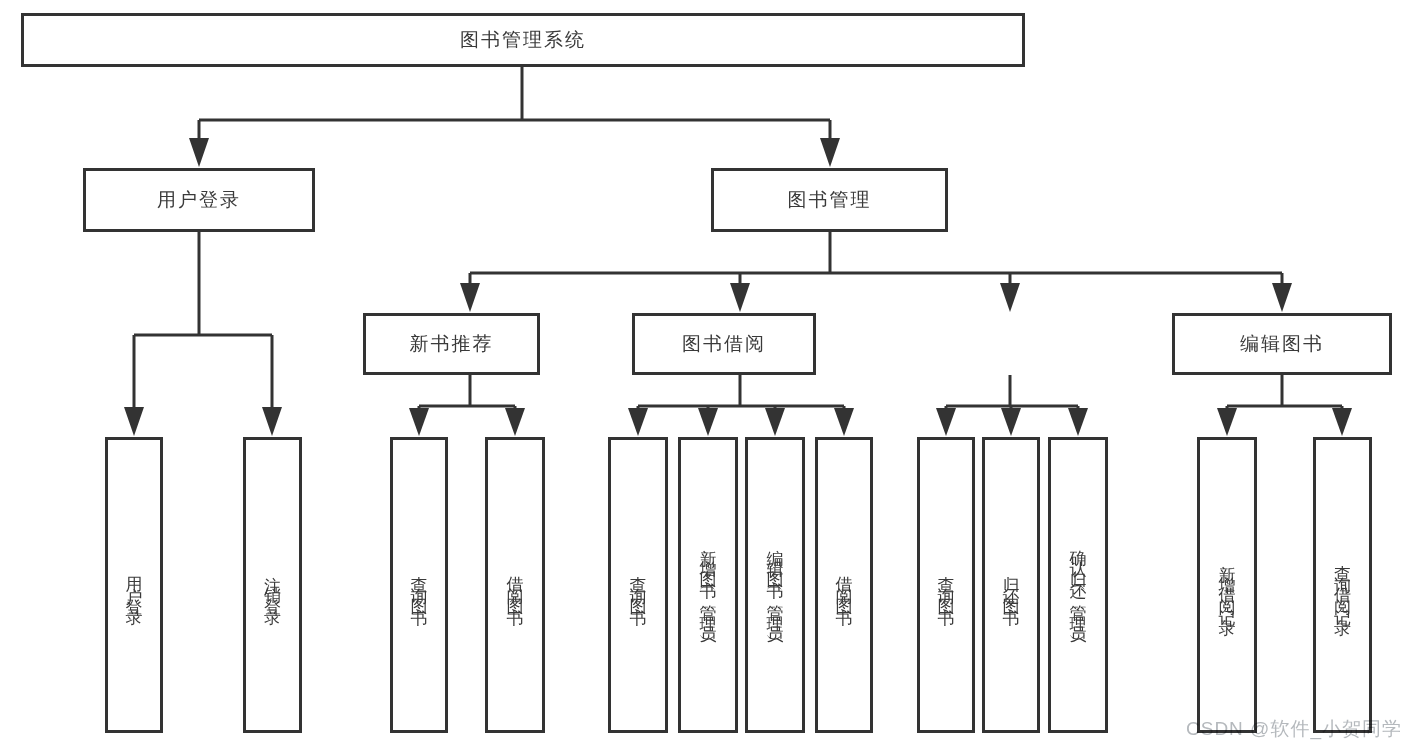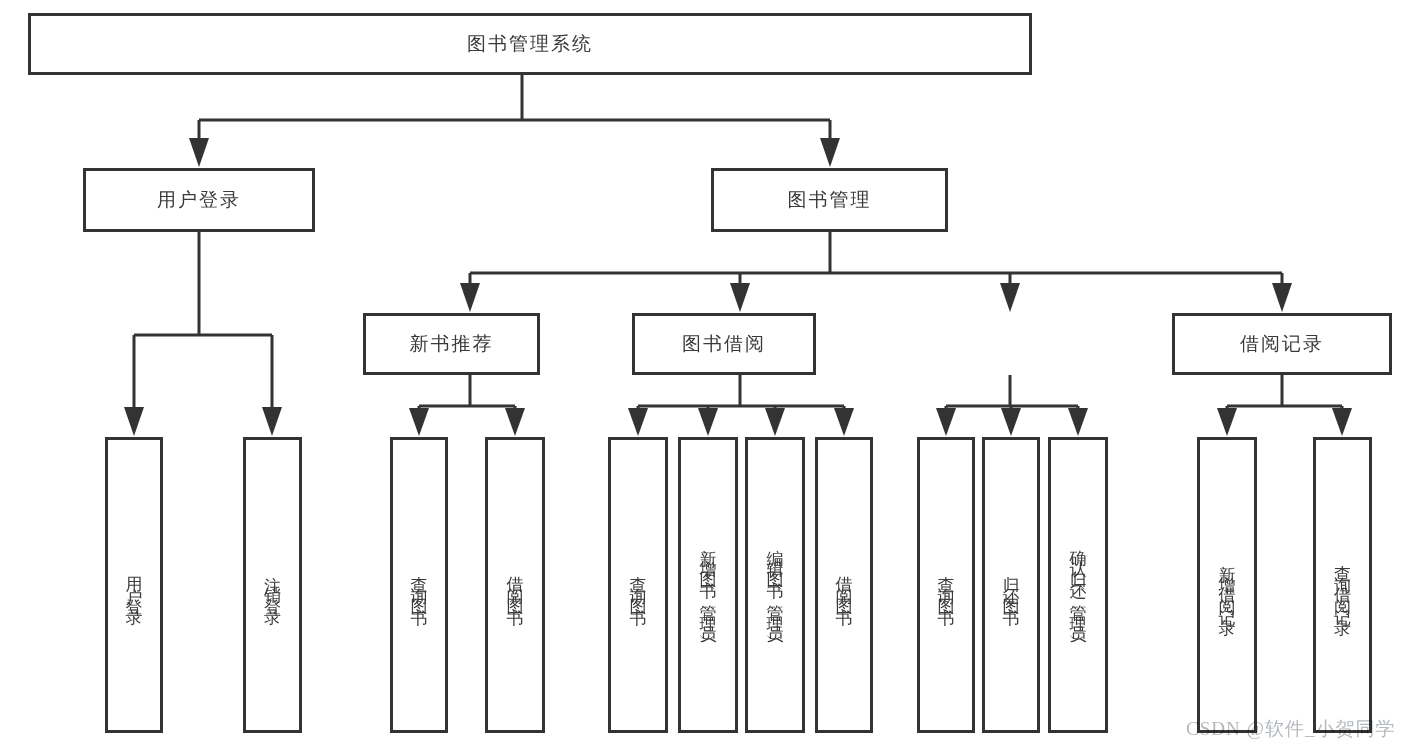--- a/index.html
+++ b/index.html
@@ -71,21 +71,20 @@
   .watermark{
     position:absolute;
     z-index:5;
     top:716px;
     left:1186px;
     font-size:19px;
     letter-spacing:1px;
     color:var(--watermark);
     mix-blend-mode:multiply;
     white-space:nowrap;
-    font-family:Liberation Serif, serif;
   }
 </style>
 </head>
 <body>
 
 <div id="canvas">
 
   <svg id="connector-layer" viewBox="0 0 1405 747" xmlns="http://www.w3.org/2000/svg">
 
     <g>
@@ -155,28 +154,28 @@
     <g>
       <path d="M1282 375 V406"></path>
       <path d="M1227 406 H1342"></path>
       <path d="M1227 406 V410"></path>
         <polygon points="1217,408 1237,408 1227,436"></polygon>
       <path d="M1342 406 V410"></path>
         <polygon points="1332,408 1352,408 1342,436"></polygon>
     </g>
   </svg>
 
-  <div class="hbox" style="left:28px;top:13px;width:1004px;height:62px">图书管理系统</div>
+  <div class="hbox" style="left:21px;top:13px;width:1004px;height:54px">图书管理系统</div>
 
   <div class="hbox" style="left:83px;top:168px;width:232px;height:64px">用户登录</div>
   <div class="hbox" style="left:711px;top:168px;width:237px;height:64px">图书管理</div>
 
   <div class="hbox" style="left:363px;top:313px;width:177px;height:62px">新书推荐</div>
   <div class="hbox" style="left:632px;top:313px;width:184px;height:62px">图书借阅</div>
-  <div class="hbox" style="left:1172px;top:313px;width:220px;height:62px">借阅记录</div>
+  <div class="hbox" style="left:1172px;top:313px;width:220px;height:62px">编辑图书</div>
 
   <div class="vbox" style="left:105px;width:58px">用户登录</div>
   <div class="vbox" style="left:243px;width:59px">注销登录</div>
 
   <div class="vbox" style="left:390px;width:58px">查询图书</div>
   <div class="vbox" style="left:485px;width:60px">借阅图书</div>
 
   <div class="vbox" style="left:608px;width:60px">查询图书</div>
   <div class="vbox" style="left:678px;width:60px">新增图书（管理员）</div>
   <div class="vbox" style="left:745px;width:60px">编辑图书（管理员）</div>

